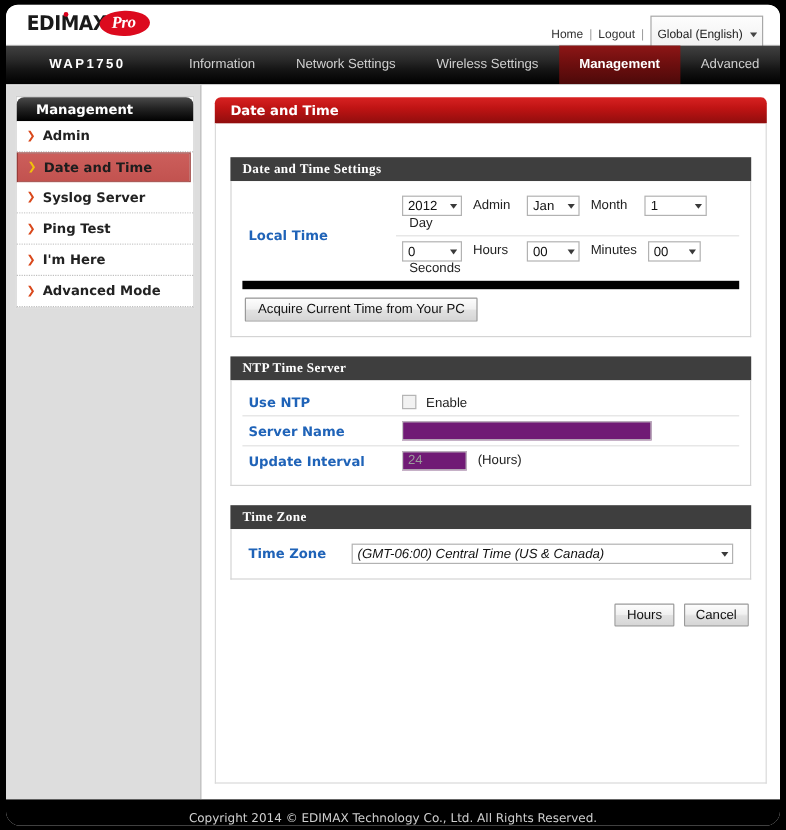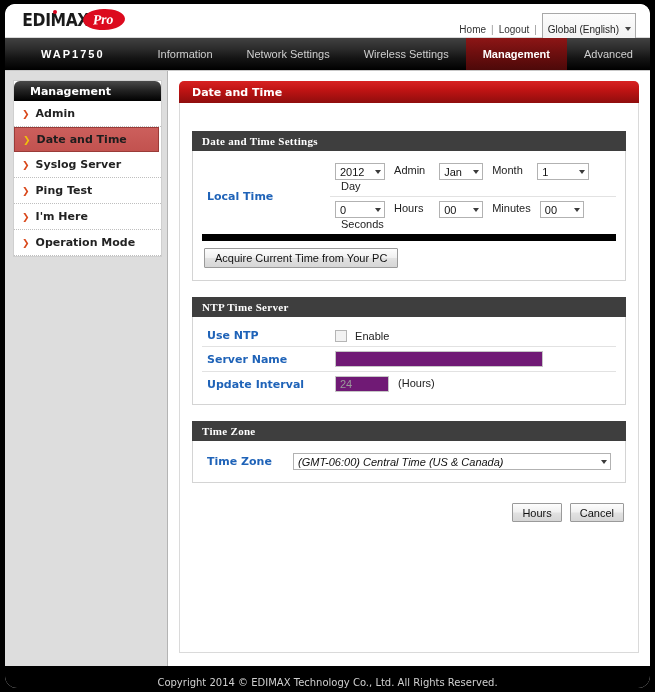--- a/index.html
+++ b/index.html
@@ -414,21 +414,21 @@
           <span>Ping Test</span>
         </div>
 
         <div class="side-item">
           <span class="arrow">❯</span>
           <span>I'm Here</span>
         </div>
 
         <div class="side-item">
           <span class="arrow">❯</span>
-          <span>Operation Mode</span>
+          <span>Advanced Mode</span>
         </div>
       </div>
     </div>
 
     <div class="content">
       <div class="page-head">Date and Time</div>
       <div class="page-body">
 
         <div class="panel">
           <div class="panel-head">Date and Time Settings</div>

